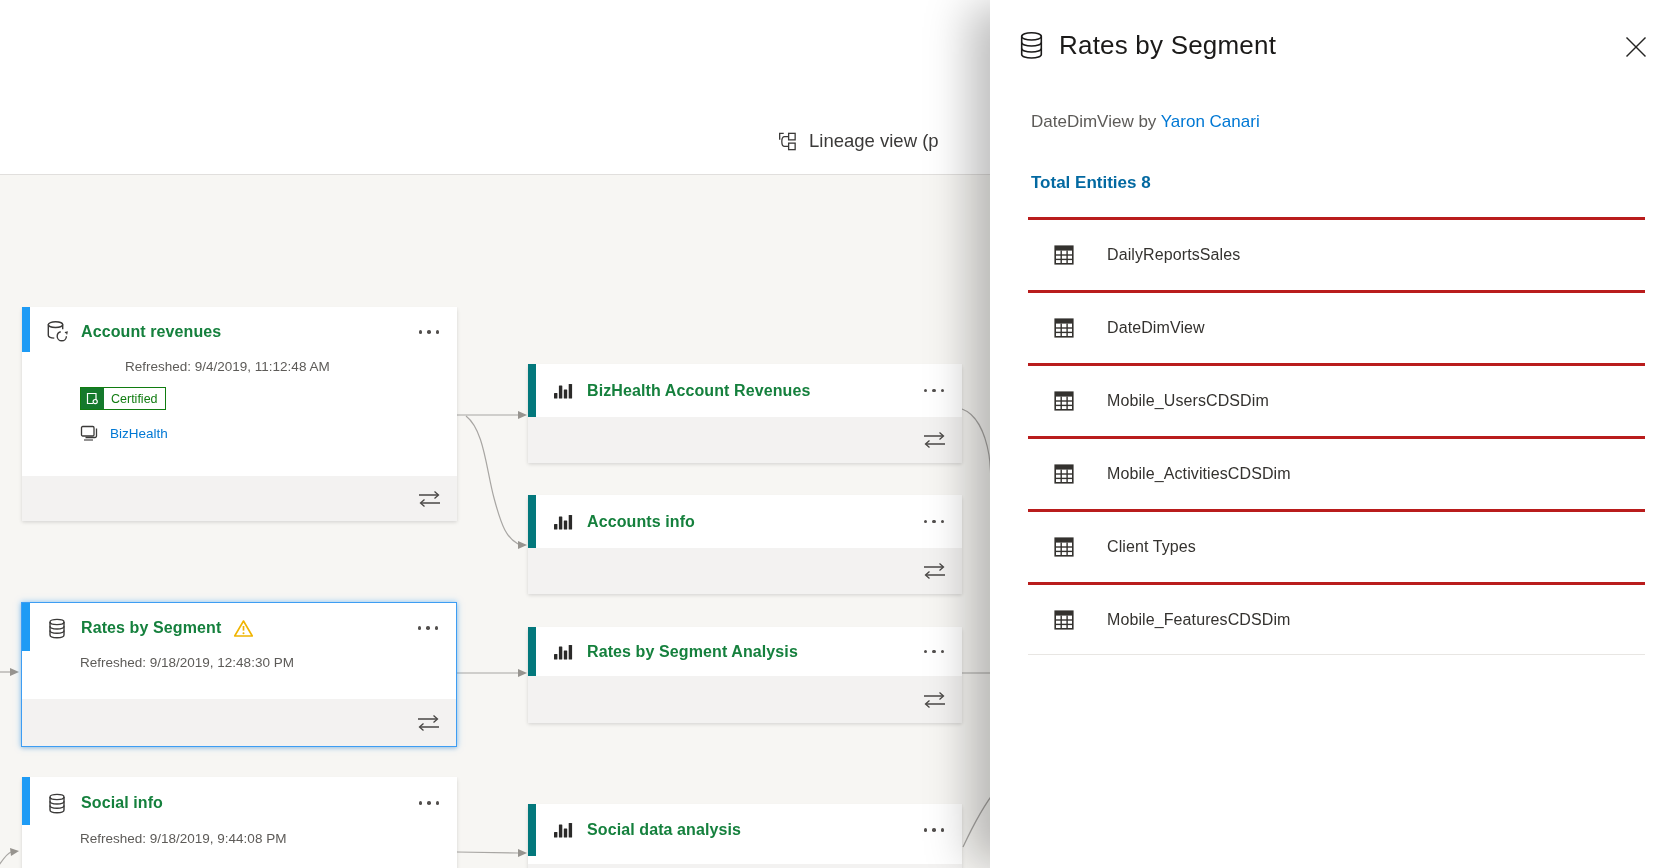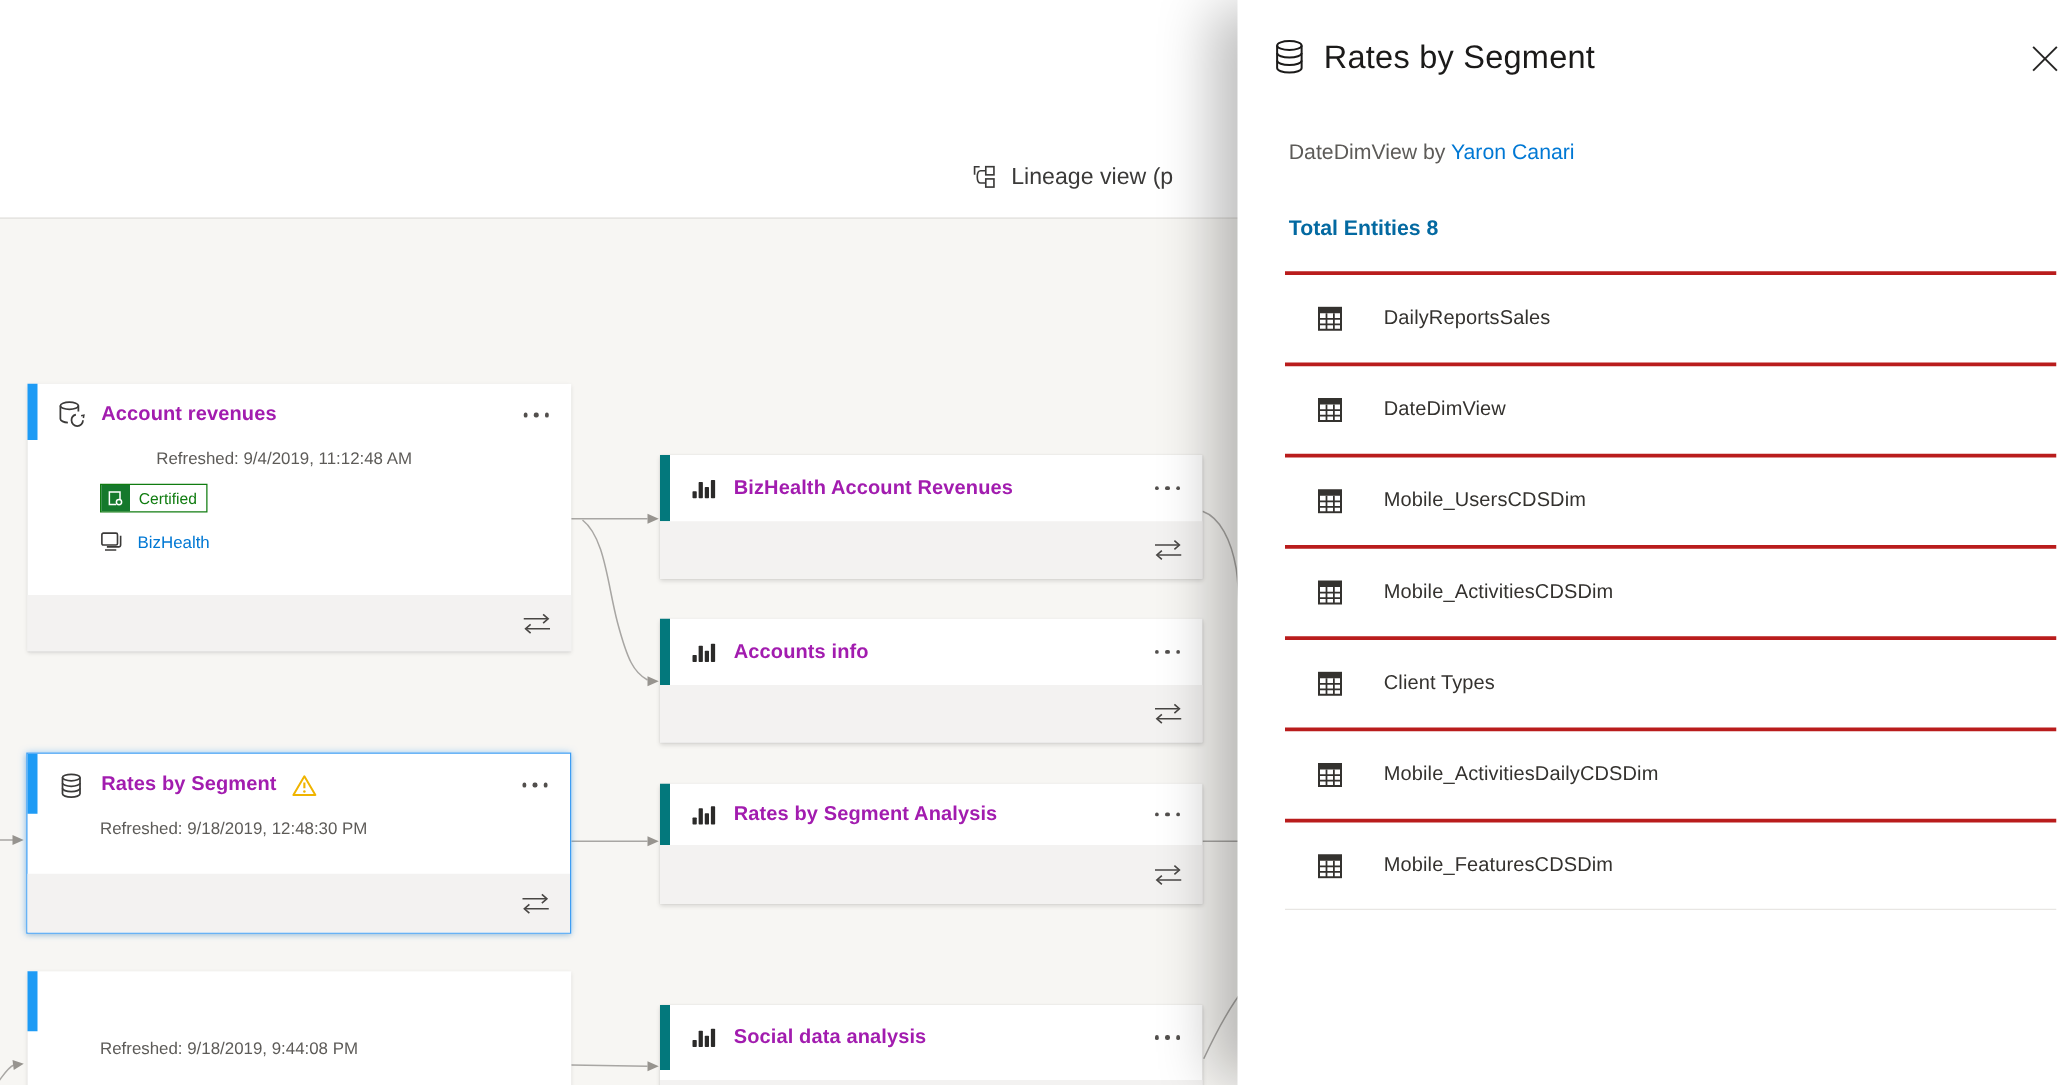--- a/index.html
+++ b/index.html
@@ -15,21 +15,21 @@
   .connectors{position:absolute;inset:0;pointer-events:none;}
 
   
   .card{position:absolute;background:#ffffff;box-shadow:0 1.6px 3.6px rgba(0,0,0,.132),0 .3px .9px rgba(0,0,0,.108);box-sizing:border-box;}
   .card.selected{border:1px solid #3d9df3;box-shadow:0 0 6px rgba(43,155,245,.55),0 1.6px 3.6px rgba(0,0,0,.1);}
   .strip{position:absolute;left:0;top:0;width:8px;}
   .strip.ds{background:#1e9bf5;}
   .strip.rp{background:#03787c;}
   .card .head{position:absolute;left:0;top:0;right:0;height:52px;display:flex;align-items:center;padding-left:24px;box-sizing:border-box;}
   .cicon{display:inline-flex;width:22px;justify-content:center;flex:none;}
-  .ctitle{margin-left:13px;font-size:16px;font-weight:700;color:#a21caf;letter-spacing:.1px;white-space:nowrap;}
+  .ctitle{margin-left:13px;font-size:16px;font-weight:700;color:#15803d;letter-spacing:.1px;white-space:nowrap;}
   .warn{margin-left:12px;display:inline-flex;flex:none;}
   .dots{position:absolute;right:18px;top:50%;margin-top:-2px;display:flex;gap:5px;cursor:pointer;}
   .dots i{width:3.5px;height:3.5px;border-radius:50%;background:#524f4d;display:block;}
   .meta{position:absolute;left:58px;font-size:13.5px;color:#5d5b58;white-space:nowrap;}
   .cert{position:absolute;left:58px;display:inline-flex;align-items:stretch;height:23px;border:1px solid #107c10;background:#ffffff;box-sizing:border-box;}
   .cert-sq{width:23px;background:#15792c;display:flex;align-items:center;justify-content:center;flex:none;}
   .cert-label{display:flex;align-items:center;padding:0 7px;font-size:12.5px;color:#107c10;}
   .ws{position:absolute;left:58px;display:flex;align-items:center;gap:11px;}
   .wslink{font-size:13.5px;color:#0078d4;text-decoration:none;cursor:pointer;}
   .cfoot{position:absolute;left:0;right:0;bottom:0;background:#f3f2f1;}
@@ -175,20 +175,36 @@
               <path d="M18.5,1 L22.5,4.5 L18.5,8" fill="none"></path>
             <path d="M24,12.5 H5"></path>
               <path d="M8.5,9 L4.5,12.5 L8.5,16" fill="none"></path>
           </svg>
         </span>
       </div>
     </div>
 
     <div class="card" style="left:22px;top:777px;width:435px;height:190px;">
       <div class="strip ds" style="height:48px;"></div>
+      <div class="head" style="height:52px;">
+        <span class="cicon">
+          <svg width="18" height="21" viewBox="0 0 18 21" fill="none" stroke="#3b3a39" stroke-width="1.4">
+            <ellipse cx="9" cy="4" rx="7" ry="2.6"></ellipse>
+            <path d="M2,4 V17 C2,18.5 5.1,19.7 9,19.7 C12.9,19.7 16,18.5 16,17 V4"></path>
+            <path d="M2,8.3 C2,9.8 5.1,11 9,11 C12.9,11 16,9.8 16,8.3"></path>
+            <path d="M2,12.6 C2,14.1 5.1,15.3 9,15.3 C12.9,15.3 16,14.1 16,12.6"></path>
+          </svg>
+        </span>
+        <span class="ctitle">Social info</span>
+        <span class="dots">
+            <i></i>
+            <i></i>
+            <i></i>
+          </span>
+      </div>
       <div class="meta" style="top:54px;">Refreshed: 9/18/2019, 9:44:08 PM</div>
     </div>
 
     <div class="card" style="left:528px;top:364px;width:434px;height:99px;">
       <div class="strip rp" style="height:53px;"></div>
       <div class="head" style="height:53px;">
         <span class="cicon">
           <svg width="21" height="20" viewBox="0 0 21 20" fill="#2b2a29">
             <rect x="1" y="12" width="3.4" height="5.5" rx="0.6"></rect>
             <rect x="5.9" y="4.5" width="3.4" height="13" rx="0.6"></rect>
@@ -393,31 +409,18 @@
         <span class="eicon">
           <svg width="20" height="20" viewBox="0 0 20 20">
             <rect x="1.2" y="1.2" width="17.6" height="17.6" fill="none" stroke="#34322f" stroke-width="1.6"></rect>
             <rect x="1.2" y="1.2" width="17.6" height="4.4" fill="#34322f"></rect>
             <line x1="7.2" y1="5.6" x2="7.2" y2="18.8" stroke="#34322f" stroke-width="1.4"></line>
             <line x1="13.1" y1="5.6" x2="13.1" y2="18.8" stroke="#34322f" stroke-width="1.4"></line>
             <line x1="1.2" y1="10" x2="18.8" y2="10" stroke="#34322f" stroke-width="1.4"></line>
             <line x1="1.2" y1="14.4" x2="18.8" y2="14.4" stroke="#34322f" stroke-width="1.4"></line>
           </svg>
         </span>
-        <span class="elabel">Mobile_ActivitiesDailyCDSDim</span>
-      </li>
-      <li class="erow">
-        <span class="eicon">
-          <svg width="20" height="20" viewBox="0 0 20 20">
-            <rect x="1.2" y="1.2" width="17.6" height="17.6" fill="none" stroke="#34322f" stroke-width="1.6"></rect>
-            <rect x="1.2" y="1.2" width="17.6" height="4.4" fill="#34322f"></rect>
-            <line x1="7.2" y1="5.6" x2="7.2" y2="18.8" stroke="#34322f" stroke-width="1.4"></line>
-            <line x1="13.1" y1="5.6" x2="13.1" y2="18.8" stroke="#34322f" stroke-width="1.4"></line>
-            <line x1="1.2" y1="10" x2="18.8" y2="10" stroke="#34322f" stroke-width="1.4"></line>
-            <line x1="1.2" y1="14.4" x2="18.8" y2="14.4" stroke="#34322f" stroke-width="1.4"></line>
-          </svg>
-        </span>
         <span class="elabel">Mobile_FeaturesCDSDim</span>
       </li>
     </ul>
   </aside>
 
 </div>
 
 </body></html>

